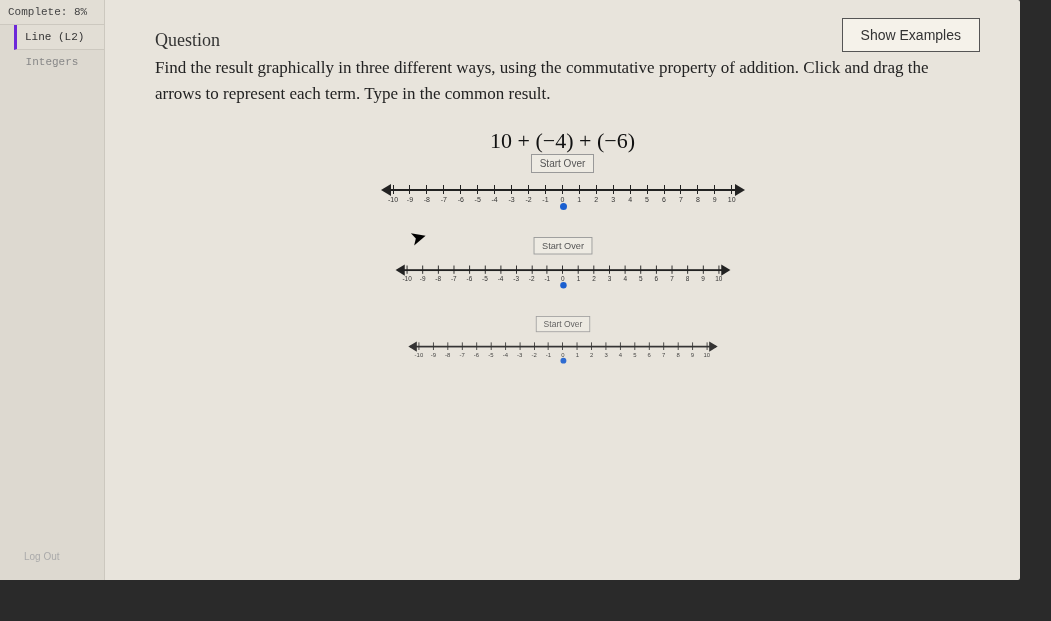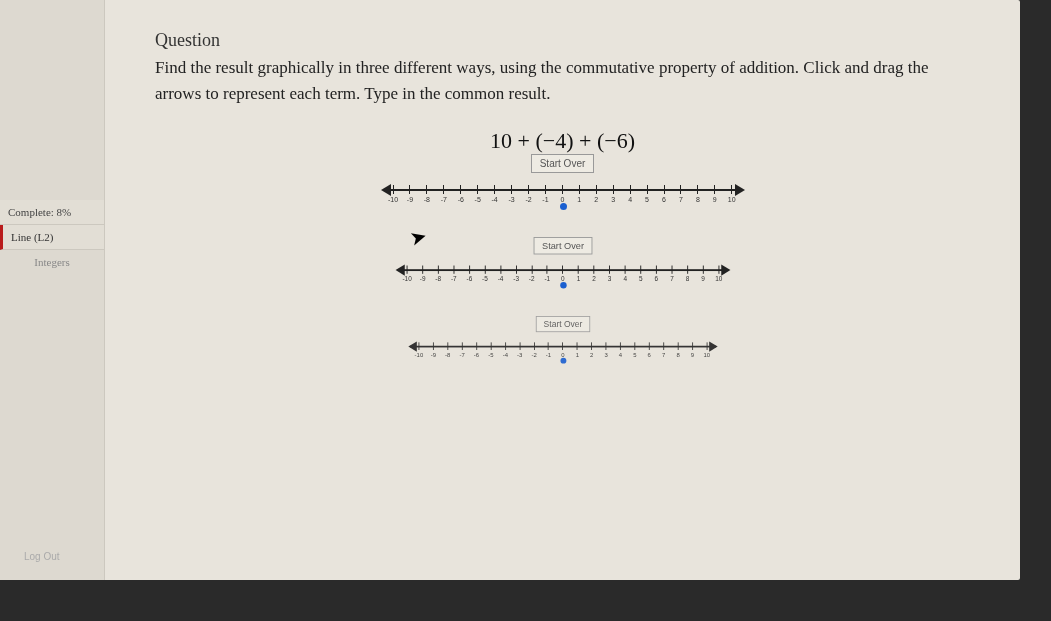--- a/index.html
+++ b/index.html
@@ -17,32 +17,31 @@
     height: 580px;
     position: relative;
     border-radius: 2px;
     display: flex;
   }
   .sidebar {
     width: 105px;
     height: 100%;
     background: #ddd9d0;
     border-right: 1px solid #ccc8bf;
-    font-family: Liberation Serif, serif;
+    font-family: Liberation Mono, monospace;
     font-size: 11px;
     color: #555;
-    padding-top: 200px;
   }
   .sidebar-item {
     padding: 6px 8px;
     border-bottom: 1px solid #ccc8bf;
     background: #e2ded5;
   }
   .sidebar-complete { color: #444; }
-  .sidebar-line { color: #333; border-left: 3px solid #b91c1c; }
+  .sidebar-line { color: #333; border-left: 3px solid #6d28d9; margin-left: 14px; }
   .sidebar-integers { color: #888; border: none; background: transparent; text-align: center; }
   .main {
     flex: 1;
     padding: 30px 50px 20px 50px;
     position: relative;
   }
   .show-examples {
     position: absolute;
     top: 18px; right: 40px;
     border: 1.5px solid #555;
@@ -172,20 +171,21 @@
 
 <div class="page">
 
   <div class="sidebar">
     <div class="sidebar-item sidebar-complete">Complete: 8%</div>
     <div class="sidebar-item sidebar-line">Line (L2)</div>
     <div class="sidebar-item sidebar-integers">Integers</div>
   </div>
 
   <div class="main">
+    <button class="show-examples">Show Examples</button>
 
     <div class="question-label">Question</div>
 
     <div class="prompt">Find the result graphically in three different ways, using the commutative property of addition. Click and drag the arrows to represent each term. Type in the common result.</div>
 
     <div class="expression">10 + (−4) + (−6)</div>
 
     <div class="numberlines">
 
       <div class="nl-group g1">

